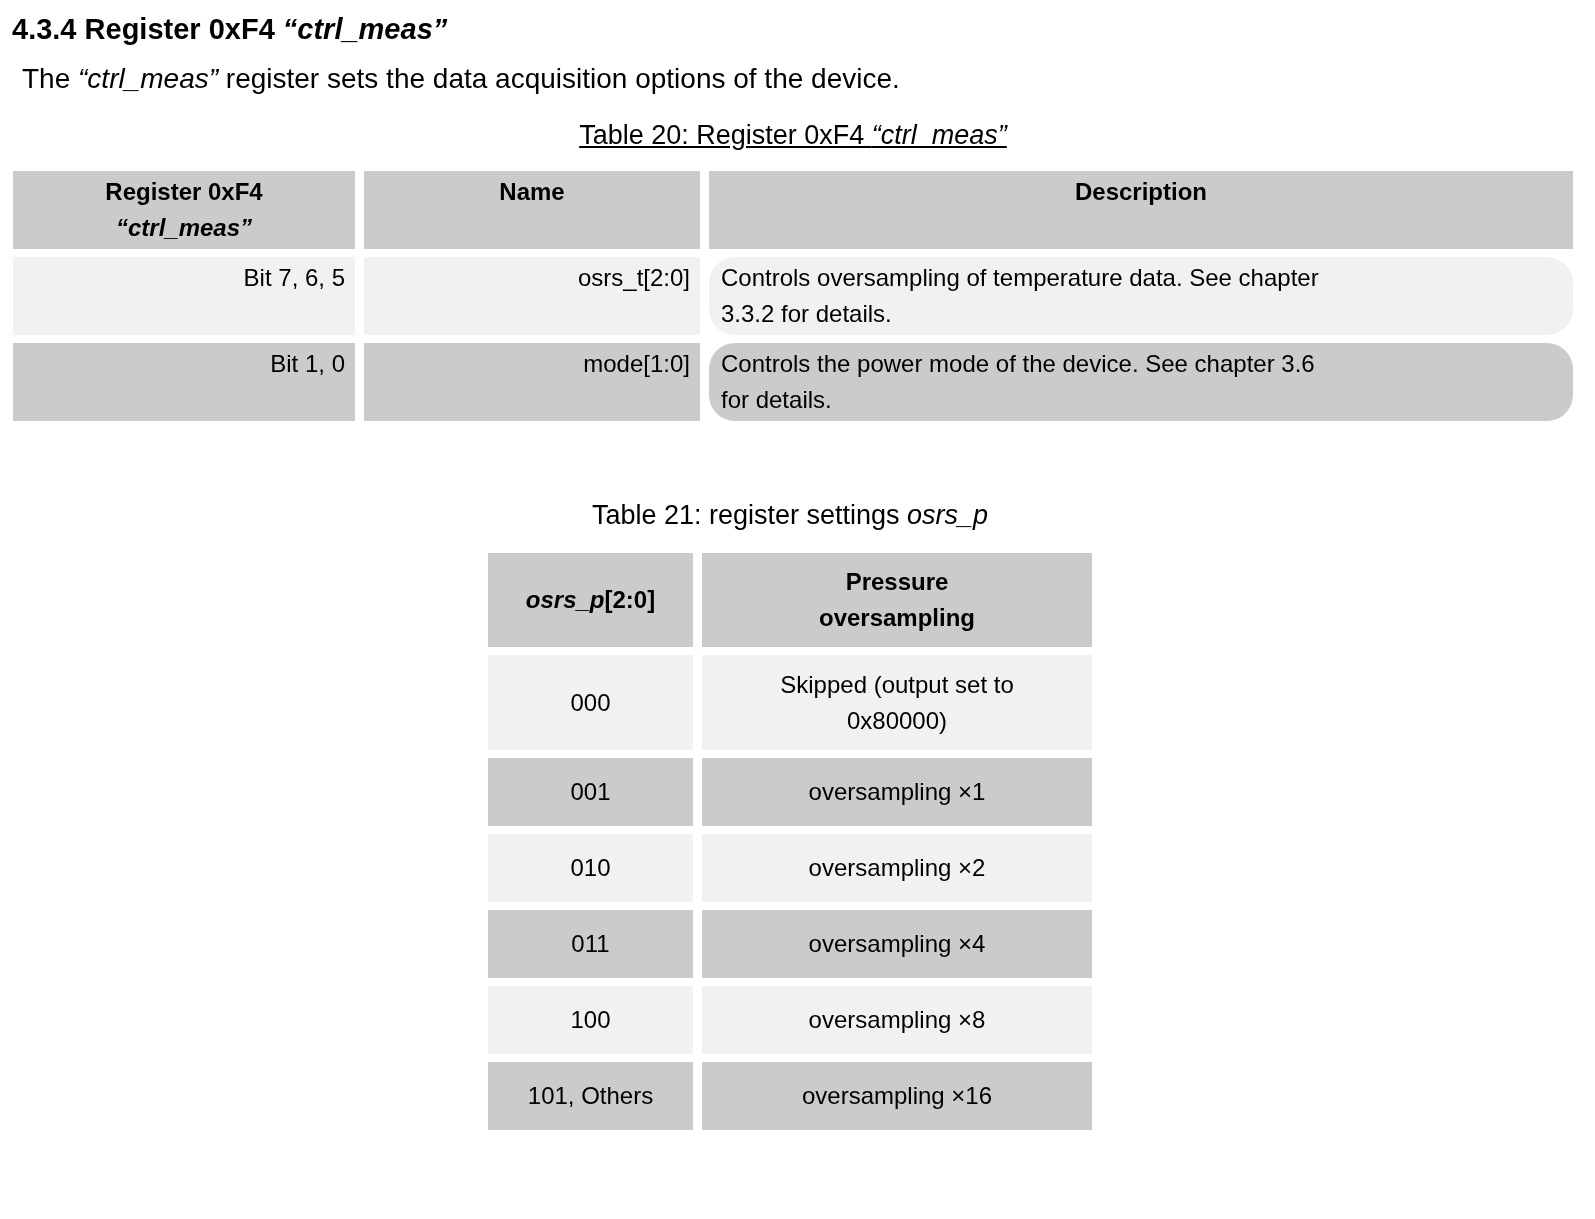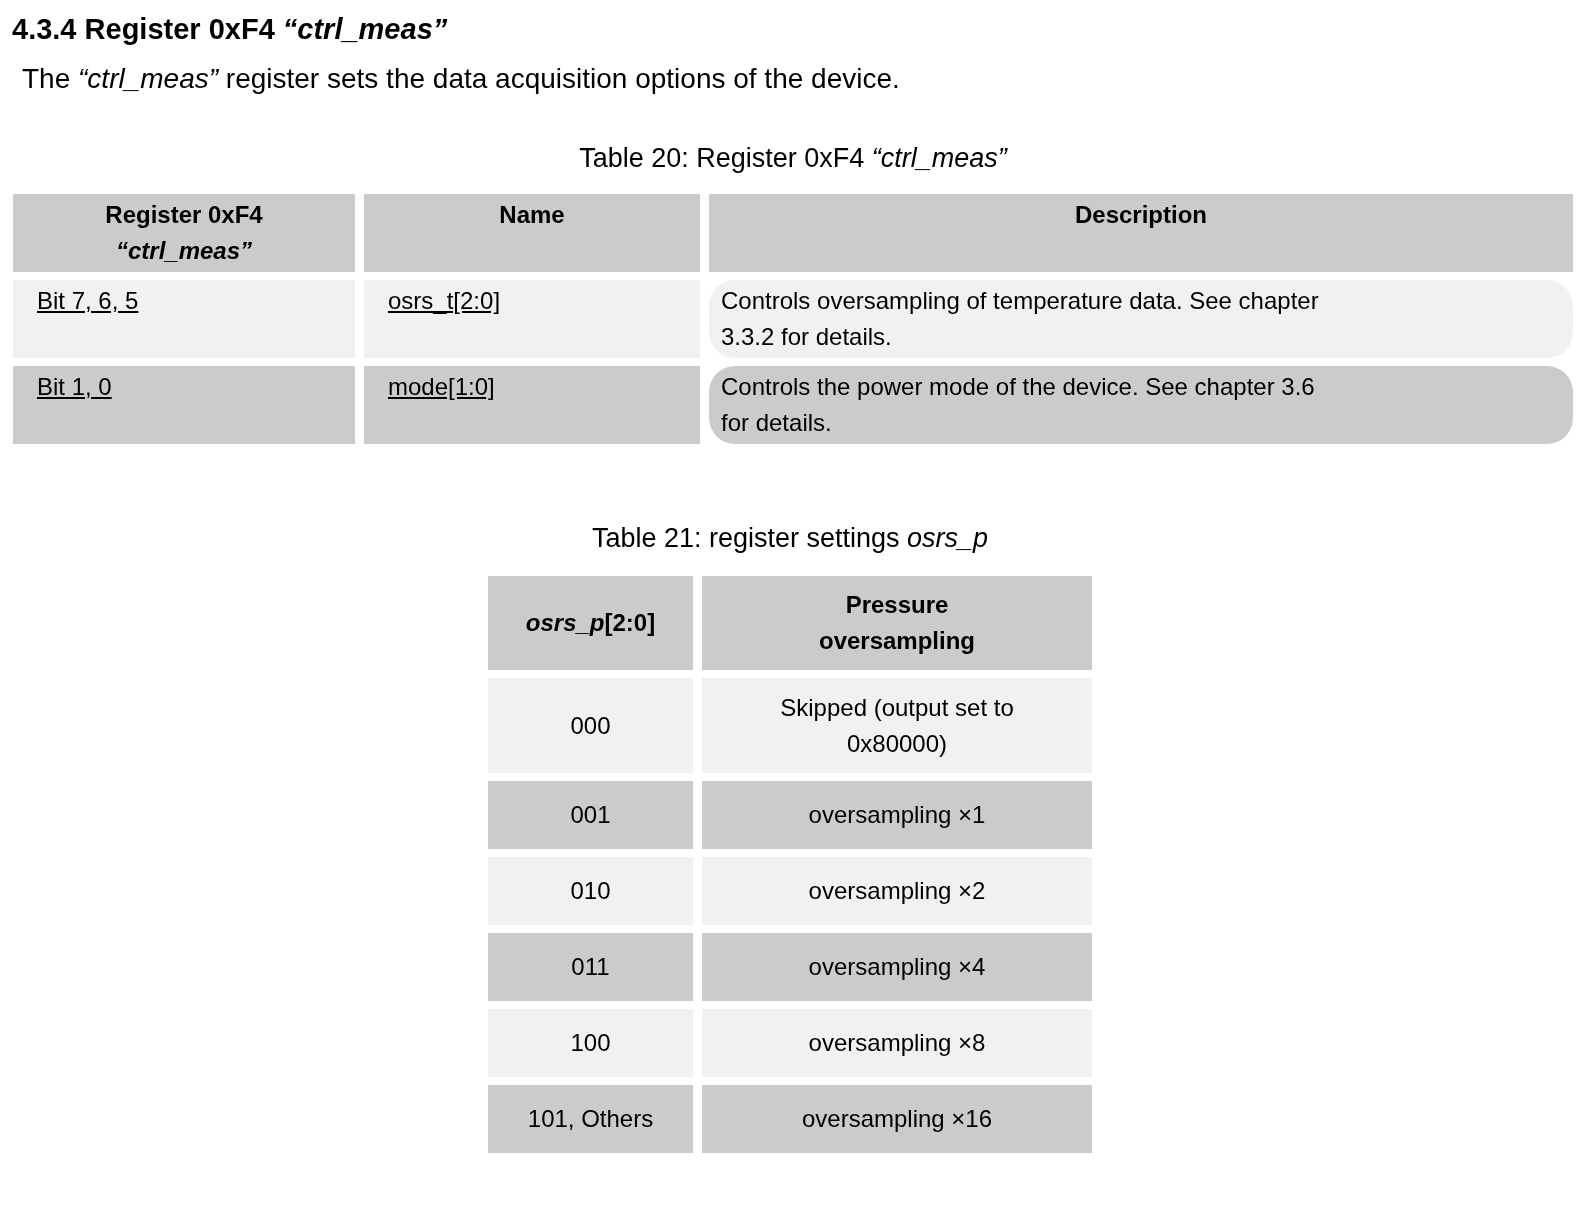--- a/index.html
+++ b/index.html
@@ -24,49 +24,49 @@
     margin: 16px 0 0 22px;
     line-height: 34px;
   }
   .intro em { font-style: italic; font-weight: normal; }
   .tbl-caption {
     font-size: 27px;
     text-align: center;
     line-height: 32px;
   }
   .tbl-caption em { font-style: italic; }
-  .cap20 { width: 1578px; margin: 46px 0 0 4px; }
+  .cap20 { width: 1578px; margin: 23px 0 0 4px; text-decoration: underline; }
   .cap21 { width: 622px;  margin: 70px 0 0 479px; }
 
   table {
     border-collapse: separate;
     border-spacing: 9px 8px;
     table-layout: fixed;
   }
   th, td {
     font-size: 24px;
     line-height: 1.5;
-    padding: 3px 24px;
+    padding: 3px 10px;
     overflow: hidden;
   }
   th {
     background: #cbcbcb;
     font-weight: bold;
     text-align: center;
     vertical-align: top;
   }
   .t20 { width: 1578px; margin: 12px 0 0 4px; }
   .t20 th { height: 78px; }
   .t20 td { height: 76px; vertical-align: top; }
   .t20 tbody tr:nth-child(odd)  td { background: #f1f1f1; }
   .t20 tbody tr:nth-child(even) td { background: #cbcbcb; }
   .t20 .col-bits  { width: 342px; }
   .t20 .col-name  { width: 336px; }
   .t20 .col-desc  { width: 864px; }
-  .t20 td.cell-bits, .t20 td.cell-name { text-align: left; text-decoration: underline; }
+  .t20 td.cell-bits, .t20 td.cell-name { text-align: right; }
   .t20 td.cell-desc {
     text-align: left;
     padding-left: 12px;
     white-space: pre-line;
     border-radius: 26px;
   }
   .th-stack div { line-height: 36px; }
   .em-bi { font-style: italic; font-weight: bold; }
 
   .t21 { width: 622px; margin: 14px 0 0 479px; }

